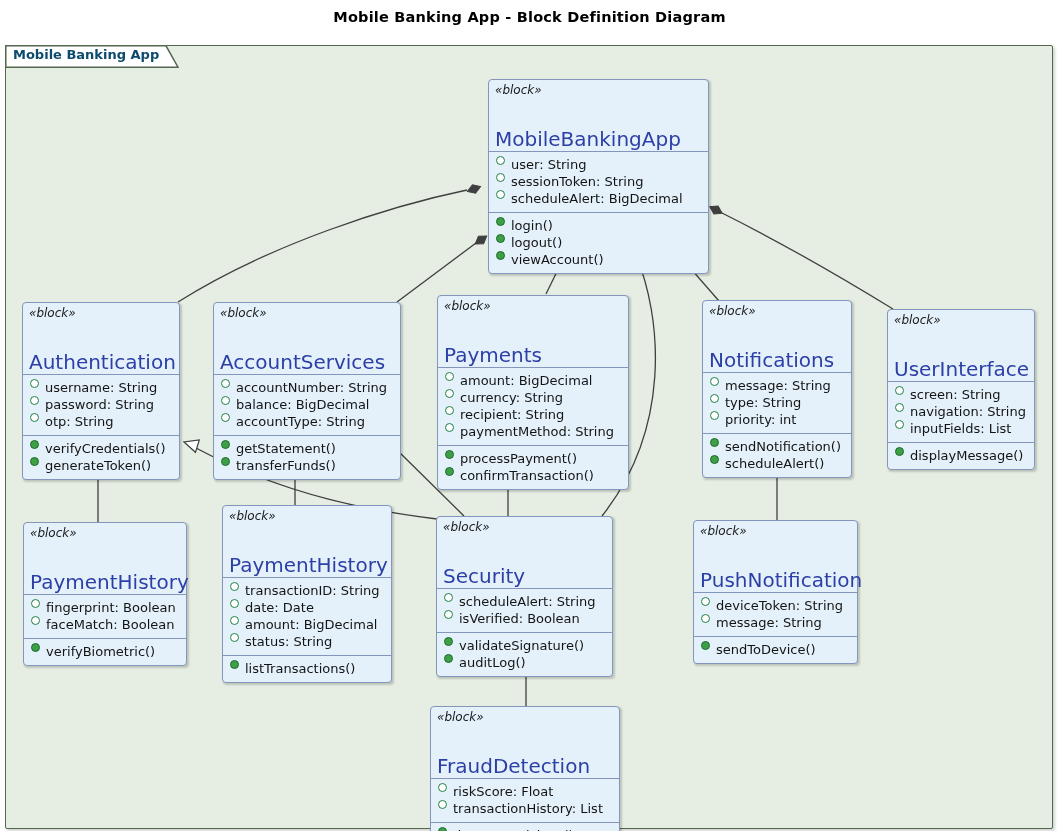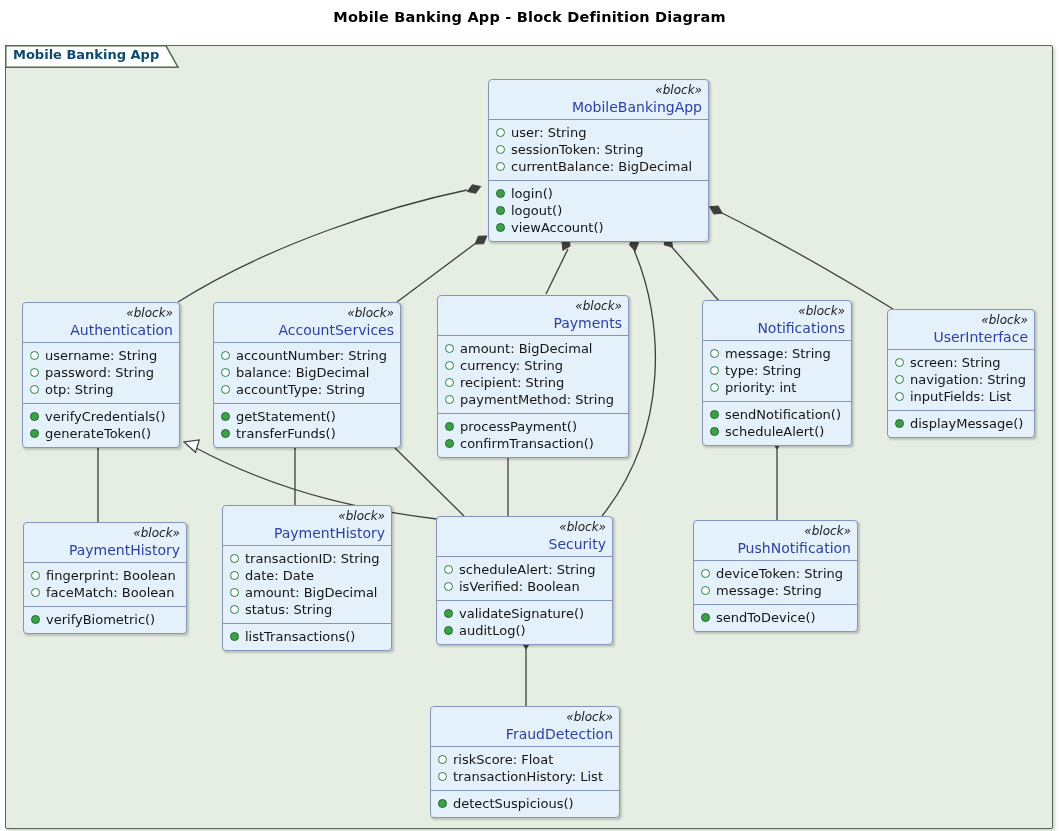--- a/index.html
+++ b/index.html
@@ -17,25 +17,25 @@
   .frame-tab-label { position:absolute; left:13px; top:47px; font-size:13px; font-weight:bold;
     color:#0c4a6e; white-space:nowrap; }
 
   .edges { position:absolute; left:0; top:0; width:1059px; height:831px; pointer-events:none; }
   .edge { fill:none; stroke:#3f3f3f; stroke-width:1.3; }
   .diamond { fill:#3f3f3f; stroke:#3f3f3f; stroke-width:1; }
   .gen-tri { fill:#ffffff; stroke:#3f3f3f; stroke-width:1.2; }
 
   .block { position:absolute; background:#e4f1fa; border:1px solid #8496bb; border-radius:4px;
     font-size:13px; color:#141414; box-shadow:1.5px 1.5px 2px rgba(0,0,0,0.18); }
-  .bhead { text-align:right; padding:3px 6px 3px; }
+  .bhead { text-align:left; padding:3px 6px 3px; }
   .stereo { font-style:italic; font-size:12px; color:#1a1a1a; line-height:15px; }
-  .bname { font-size:14px; color:#2c3fa6; line-height:18px; white-space:nowrap; }
+  .bname { font-size:20px; color:#2c3fa6; line-height:18px; white-space:nowrap;margin-top:32px; }
   .sect { padding:4px 7px 5px; border-top:1px solid #8496bb; }
-  .row { display:flex; align-items:center; line-height:17px; white-space:nowrap; }
+  .row { display:flex; align-items:flex-start; line-height:17px; white-space:nowrap; }
   .ic { width:7px; height:7px; border-radius:50%; flex:0 0 auto; margin-right:6px; }
   .ic.attr { border:1.5px solid #1f8243; background:#ffffff; }
   .ic.op   { border:1.5px solid #1d6b30; background:#3da045; }
 
   
   #b-0  { left:488px; top:79px;  width:219px; }
   #b-1  { left:22px;  top:302px; width:156px; }
   #b-2  { left:213px; top:302px; width:186px; }
   #b-3  { left:437px; top:295px; width:190px; }
   #b-4  { left:702px; top:300px; width:148px; }
@@ -110,21 +110,21 @@
       <div class="row">
           <span class="ic attr"></span>
           <span>user: String</span>
         </div>
       <div class="row">
           <span class="ic attr"></span>
           <span>sessionToken: String</span>
         </div>
       <div class="row">
           <span class="ic attr"></span>
-          <span>currentBalance: BigDecimal</span>
+          <span>scheduleAlert: BigDecimal</span>
         </div>
     </div>
     <div class="sect">
       <div class="row">
           <span class="ic op"></span>
           <span>login()</span>
         </div>
       <div class="row">
           <span class="ic op"></span>
           <span>logout()</span>

